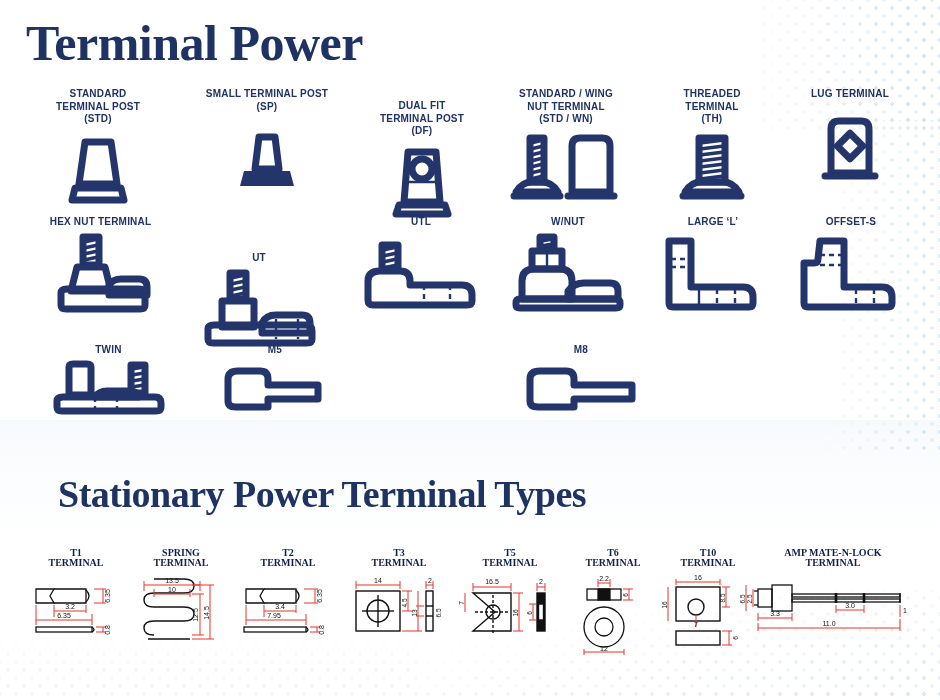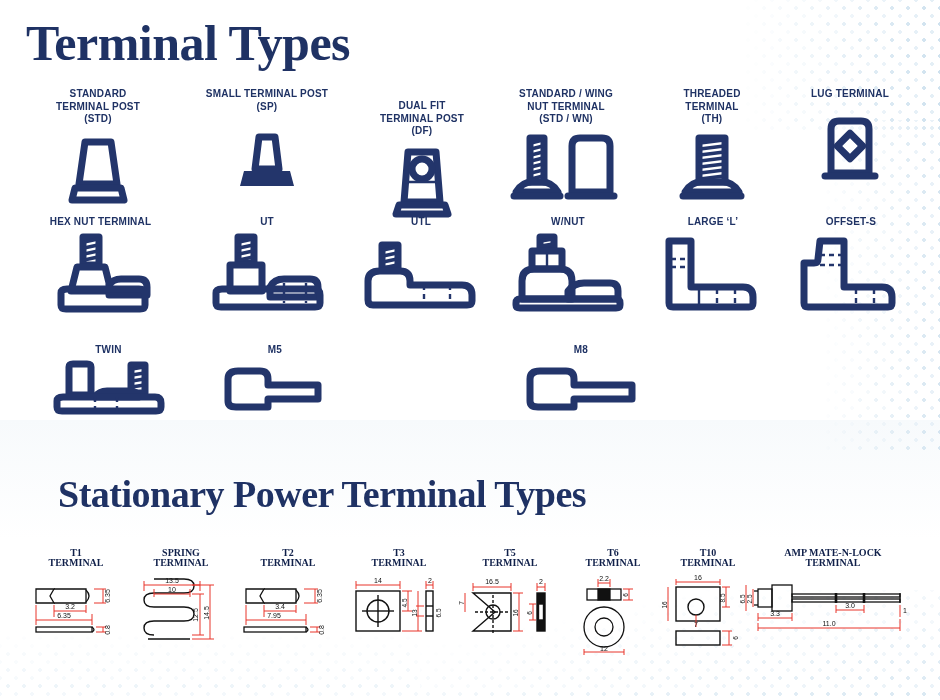--- a/index.html
+++ b/index.html
@@ -75,21 +75,21 @@
 <body>
 
 <div class="page">
 
   <div class="wash"></div>
   <div class="dots dots-tr"></div>
   <div class="dots dots-r"></div>
   <div class="dots dots-br"></div>
   <div class="dots dots-bl"></div>
 
-  <div class="title" id="title-1">Terminal Types</div>
+  <div class="title" id="title-1">Terminal Power</div>
 
   <div class="row" style="top:88px;height:110px;">
 
     <div class="cell" style="left:18px;width:160px;">
       <div class="cap">STANDARD
 TERMINAL POST
 (STD)</div>
       <div class="art">
         <svg width="66" height="78" viewBox="0 0 66 78">
           <path class="nv" d="M20 12 L46 12 L52 54 L14 54 Z"></path>
@@ -194,21 +194,21 @@
             <line x1="37" y1="21" x2="51" y2="18"></line>
               <line x1="37" y1="27" x2="51" y2="24"></line>
           </g>
           <path class="nv" d="M30 34 L58 34 L64 58 L24 58 Z"></path>
           <path class="nv" d="M62 52 q4 -6 12 -6 h18 q8 0 8 8 v8 h-38 z"></path>
           <path class="nv" d="M14 60 q0 -4 6 -4 h72 q6 0 6 6 v10 q0 4 -5 4 h-74 q-5 0 -5 -4 z"></path>
         </svg>
       </div>
     </div>
 
-    <div class="cell" style="left:192px;width:150px;">
+    <div class="cell" style="left:184px;width:150px;margin-top:36px;">
       <div class="cap">UT</div>
       <div class="art">
         <svg width="122" height="80" viewBox="0 0 122 80">
           <path class="nv" d="M32 4 L48 4 L48 30 L32 30 Z"></path>
           <g class="nvt">
             <line x1="33" y1="9" x2="47" y2="6"></line>
               <line x1="33" y1="15" x2="47" y2="12"></line>
             <line x1="33" y1="21" x2="47" y2="18"></line>
               <line x1="33" y1="27" x2="47" y2="24"></line>
           </g>

